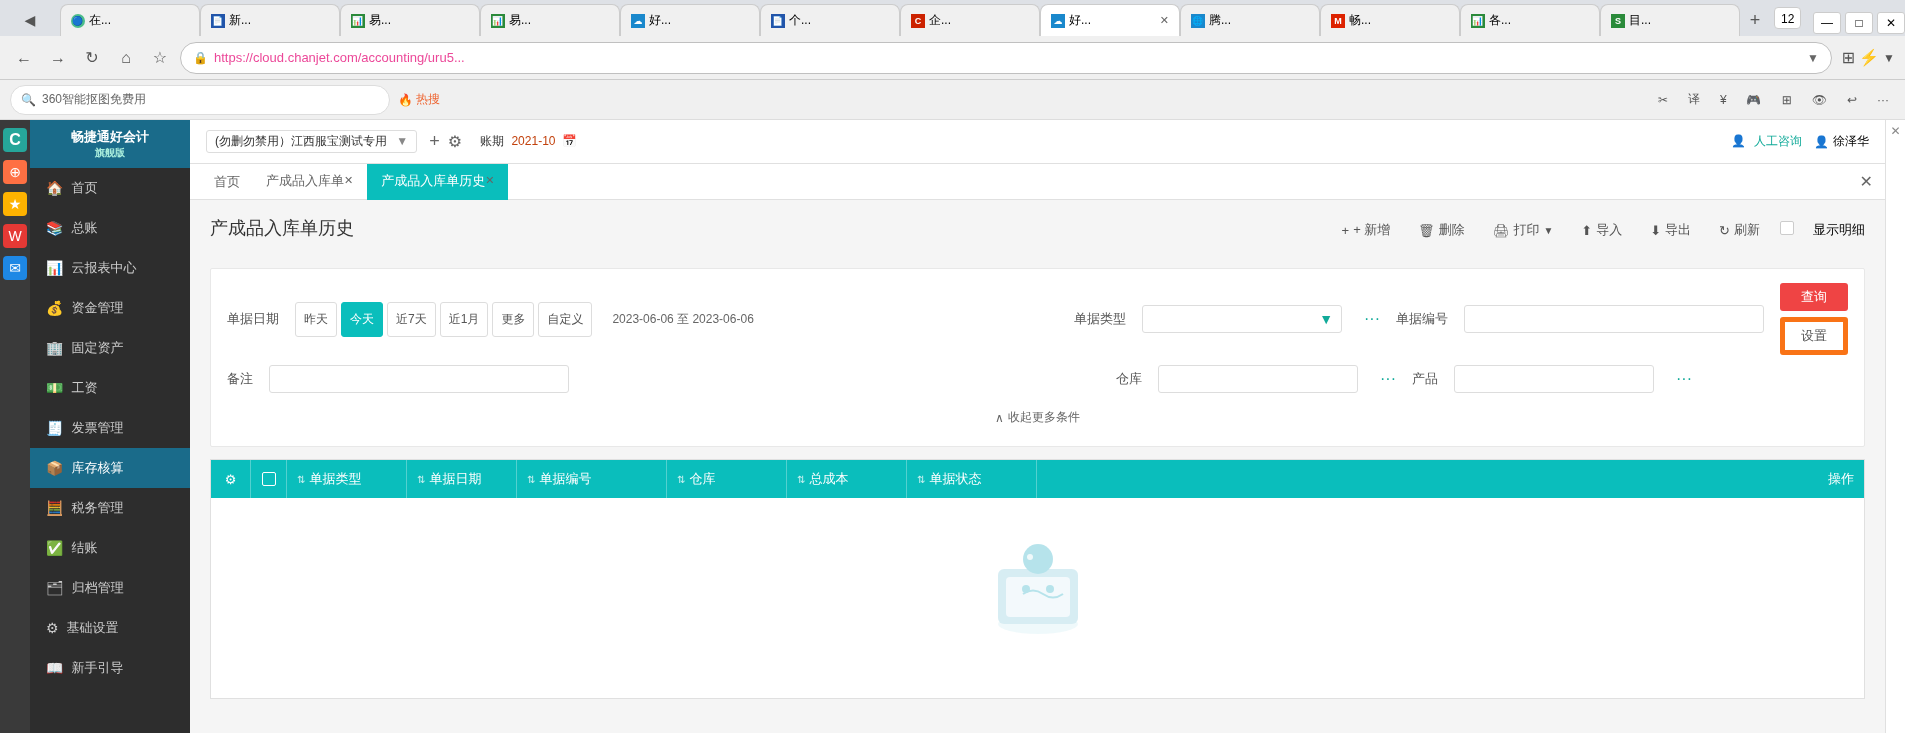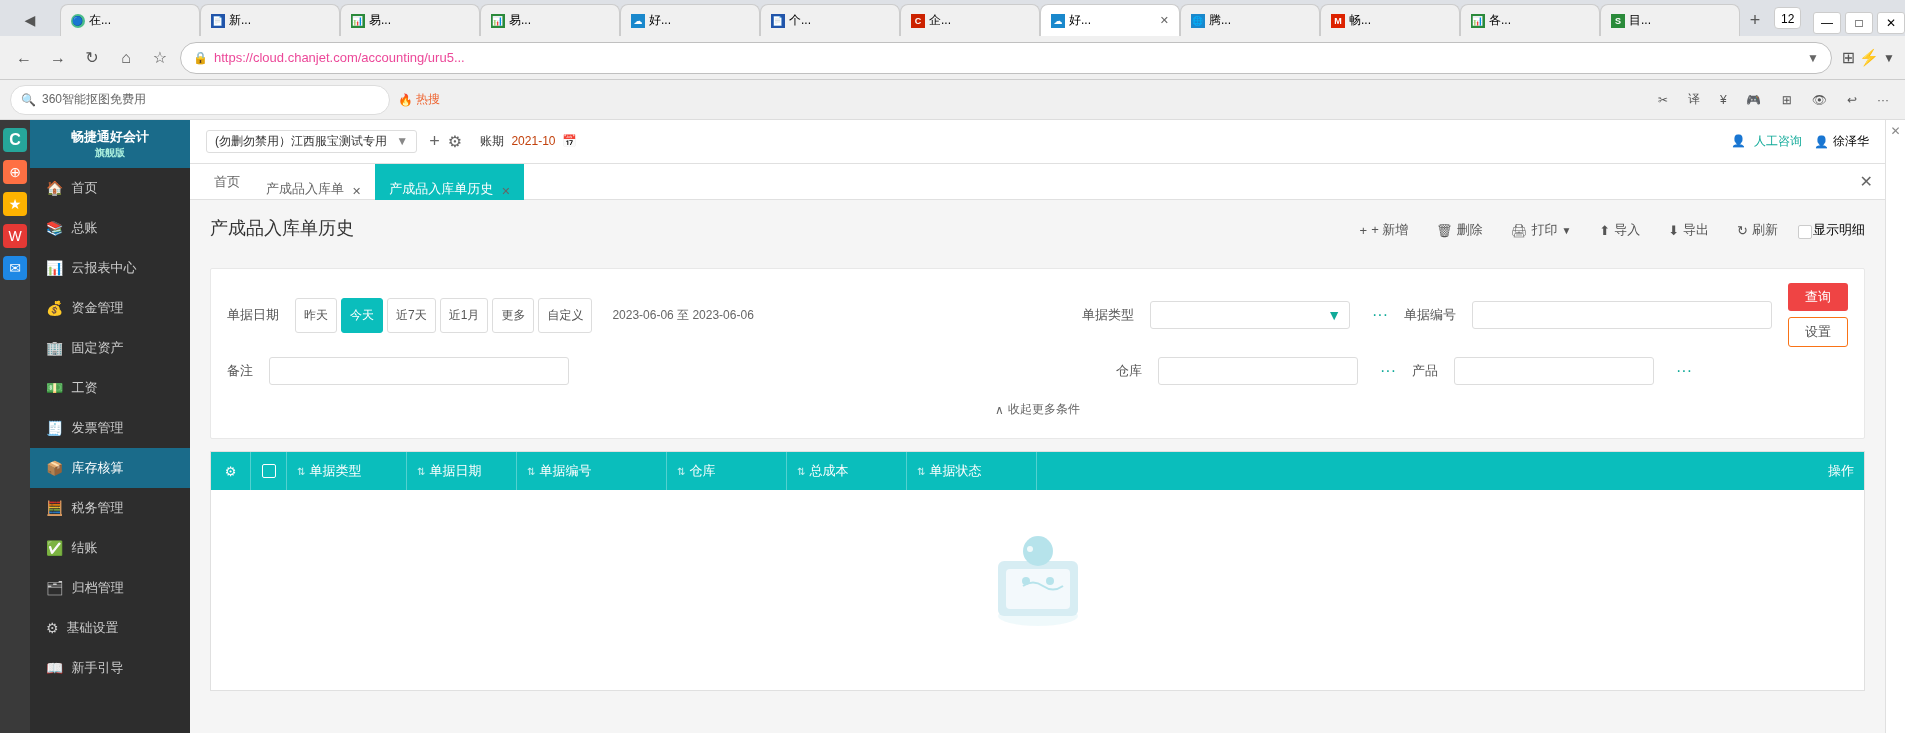--- a/index.html
+++ b/index.html
@@ -50,21 +50,21 @@
     
     .main-topbar { height: 44px; background: #fff; border-bottom: 1px solid #e0e0e0; display: flex; align-items: center; padding: 0 16px; gap: 8px; }
     .topbar-company { font-size: 12px; color: #333; border: 1px solid #ddd; padding: 2px 8px; border-radius: 3px; }
     .topbar-period { font-size: 12px; color: #333; margin-left: 10px; }
     .topbar-right { margin-left: auto; display: flex; align-items: center; gap: 12px; font-size: 12px; }
     .topbar-service { color: #1a9; cursor: pointer; }
 
     
     .breadcrumb-tabs { height: 36px; background: #fff; border-bottom: 1px solid #e0e0e0; display: flex; align-items: center; padding: 0 12px; gap: 0; }
     .breadcrumb-home { font-size: 13px; color: #666; padding: 0 12px; cursor: pointer; }
-    .page-tab { height: 36px; padding: 0 14px; display: flex; align-items: flex-end; gap: 8px; font-size: 13px; cursor: pointer; color: #666; border-bottom: 2px solid transparent; }
+    .page-tab { height: 36px; padding: 0 14px; display: flex; align-items: center; gap: 0; font-size: 13px; cursor: pointer; color: #666; border-bottom: 2px solid transparent; }
     .page-tab.active { background: #0abebc; color: #fff; }
 
     
     .content-area { flex: 1; padding: 16px 20px; overflow-y: auto; }
     .page-title { font-size: 18px; color: #333; font-weight: normal; margin-bottom: 16px; }
 
     
     .action-bar { display: flex; align-items: center; gap: 12px; margin-bottom: 12px; justify-content: flex-end; font-size: 13px; }
     .action-btn-main { display: flex; align-items: center; gap: 4px; color: #555; cursor: pointer; padding: 4px 8px; }
 
@@ -76,21 +76,21 @@
     .date-btn { padding: 8px 8px; border: 1px solid #ddd; border-radius: 3px; font-size: 12px; cursor: pointer; background: #fff; color: #555; }
     .date-btn.active { background: #0abebc; color: #fff; border-color: #0abebc; }
     .date-range-text { font-size: 12px; color: #666; margin-left: 4px; }
     .filter-select { height: 28px; border: 1px solid #ddd; border-radius: 3px; padding: 0 8px; font-size: 12px; color: #333; min-width: 200px; display: flex; align-items: center; justify-content: space-between; cursor: pointer; }
     .filter-input { height: 28px; border: 1px solid #ddd; border-radius: 3px; padding: 0 8px; font-size: 12px; color: #333; width: 300px; }
     .filter-dots { color: #1a9; font-size: 16px; cursor: pointer; margin-left: 6px; }
     .collapse-btn { display: flex; align-items: center; justify-content: center; gap: 4px; color: #666; font-size: 12px; cursor: pointer; padding: 6px; }
 
     
     .btn-query { background: #ef4444; color: #fff; border: none; padding: 5px 16px; border-radius: 3px; font-size: 13px; cursor: pointer; }
-    .btn-settings { background: #fff; color: #555; border: 1px solid #f97316; padding: 5px 16px; border-radius: 3px; font-size: 13px; cursor: pointer; }
+    .btn-settings { background: #fff; color: #555; border: 5px solid #f97316; padding: 5px 16px; border-radius: 3px; font-size: 13px; cursor: pointer; }
 
     .right-btns { display: flex; flex-direction: column; gap: 6px; }
 
     
     .data-table-wrap { background: #fff; border: 1px solid #e0e0e0; }
     .table-header { background: #0abebc; height: 38px; display: flex; align-items: center; color: #fff; font-size: 13px; }
     .th-cell { padding: 0 10px; display: flex; align-items: center; gap: 4px; white-space: nowrap; border-right: 1px solid rgba(255,255,255,0.3); height: 100%; }
     .th-cell:last-child { border-right: none; }
     .th-gear { width: 40px; flex-shrink: 0; justify-content: center; }
     .th-check { width: 36px; flex-shrink: 0; justify-content: center; }
@@ -347,21 +347,21 @@
               <span>导入</span>
             </div>
             <div class="action-btn-main">
               <span>⬇</span>
               <span>导出</span>
             </div>
             <div class="action-btn-main">
               <span>↻</span>
               <span>刷新</span>
             </div>
-            <div style="display:flex;align-items:flex-end;gap:1px;">
+            <div style="display:flex;align-items:flex-start;gap:19px;">
               <div class="checkbox-empty"></div>
               <span>显示明细</span>
             </div>
           </div>
         </div>
 
         <div class="filter-section">
 
           <div class="filter-row">
             <span class="filter-label">单据日期</span>

